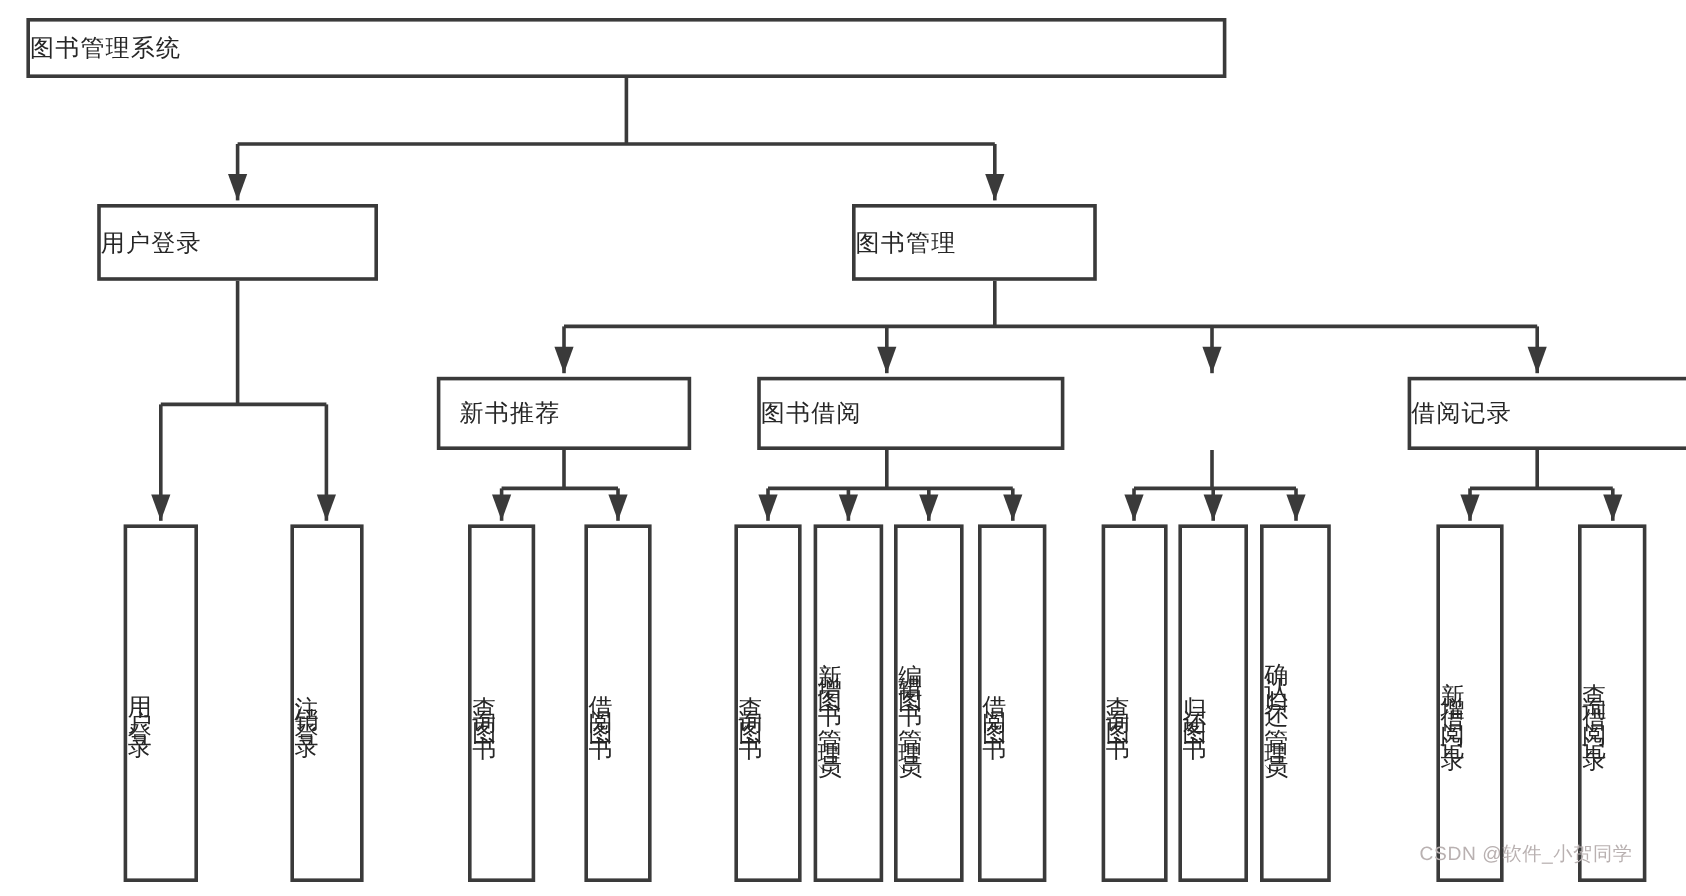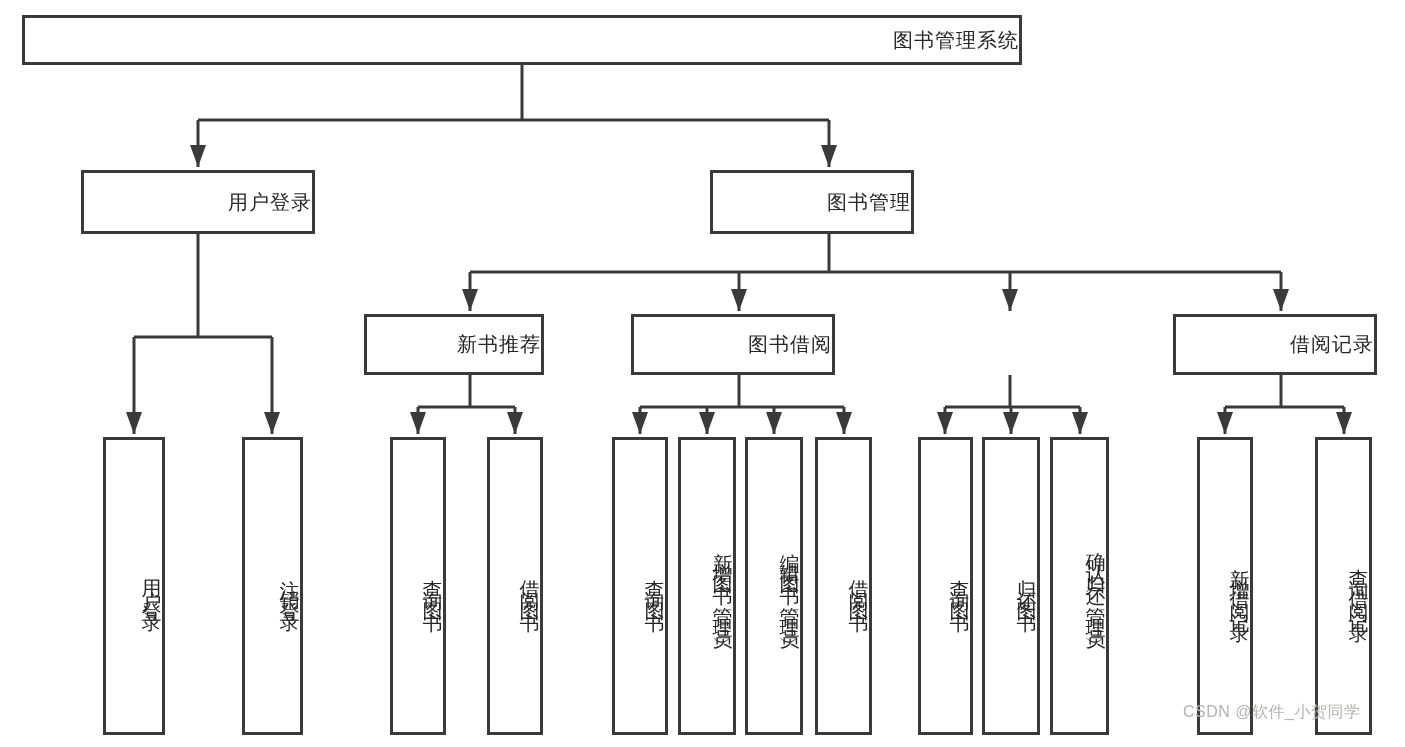--- a/index.html
+++ b/index.html
@@ -23,21 +23,21 @@
     width: 1405px; height: 747px;
     z-index: 1;
   }
   .node {
     position: absolute;
     box-sizing: border-box;
     border: 3px solid var(--line);
     background: var(--background);
     display: flex;
     align-items: center;
-    justify-content: flex-end;
+    justify-content: flex-start;
     z-index: 2;
     color: var(--text);
   }
   .node .hlabel {
     font-size: 20px;
     letter-spacing: 1px;
     white-space: nowrap;
   }
   .leaf .vlabel {
     writing-mode: vertical-rl;
@@ -53,22 +53,22 @@
     z-index: 6;
     font-size: 16px;
     color: var(--watermark);
     white-space: nowrap;
     letter-spacing: 0.5px;
   }
   
   .n-root  { left: 22px;  top: 15px;  width: 1000px; height: 50px; }
   .n-l2a   { left: 81px;  top: 170px; width: 234px;  height: 64px; }
   .n-l2b   { left: 710px; top: 170px; width: 204px;  height: 64px; }
-  .n-l3    { top: 314px; height: 61px; width: 204px; }
-  .n-l3a   { left: 364px; width: 180px; }
+  .n-l3    { top: 314px; height: 61px; width: 256px; }
+  .n-l3a   { left: 364px; width: 212px; padding-left: 16px; }
   .n-l3b   { left: 631px; }
   .n-l3c   { left: 902px; }
   .n-l3d   { left: 1173px; }
   .leaf    { top: 437px; height: 298px; }
   .lf-1  { left: 103px;  width: 62px; }
   .lf-2  { left: 242px;  width: 61px; }
   .lf-3  { left: 390px;  width: 56px; }
   .lf-4  { left: 487px;  width: 56px; }
   .lf-5  { left: 612px;  width: 56px; }
   .lf-6  { left: 678px;  width: 58px; }

